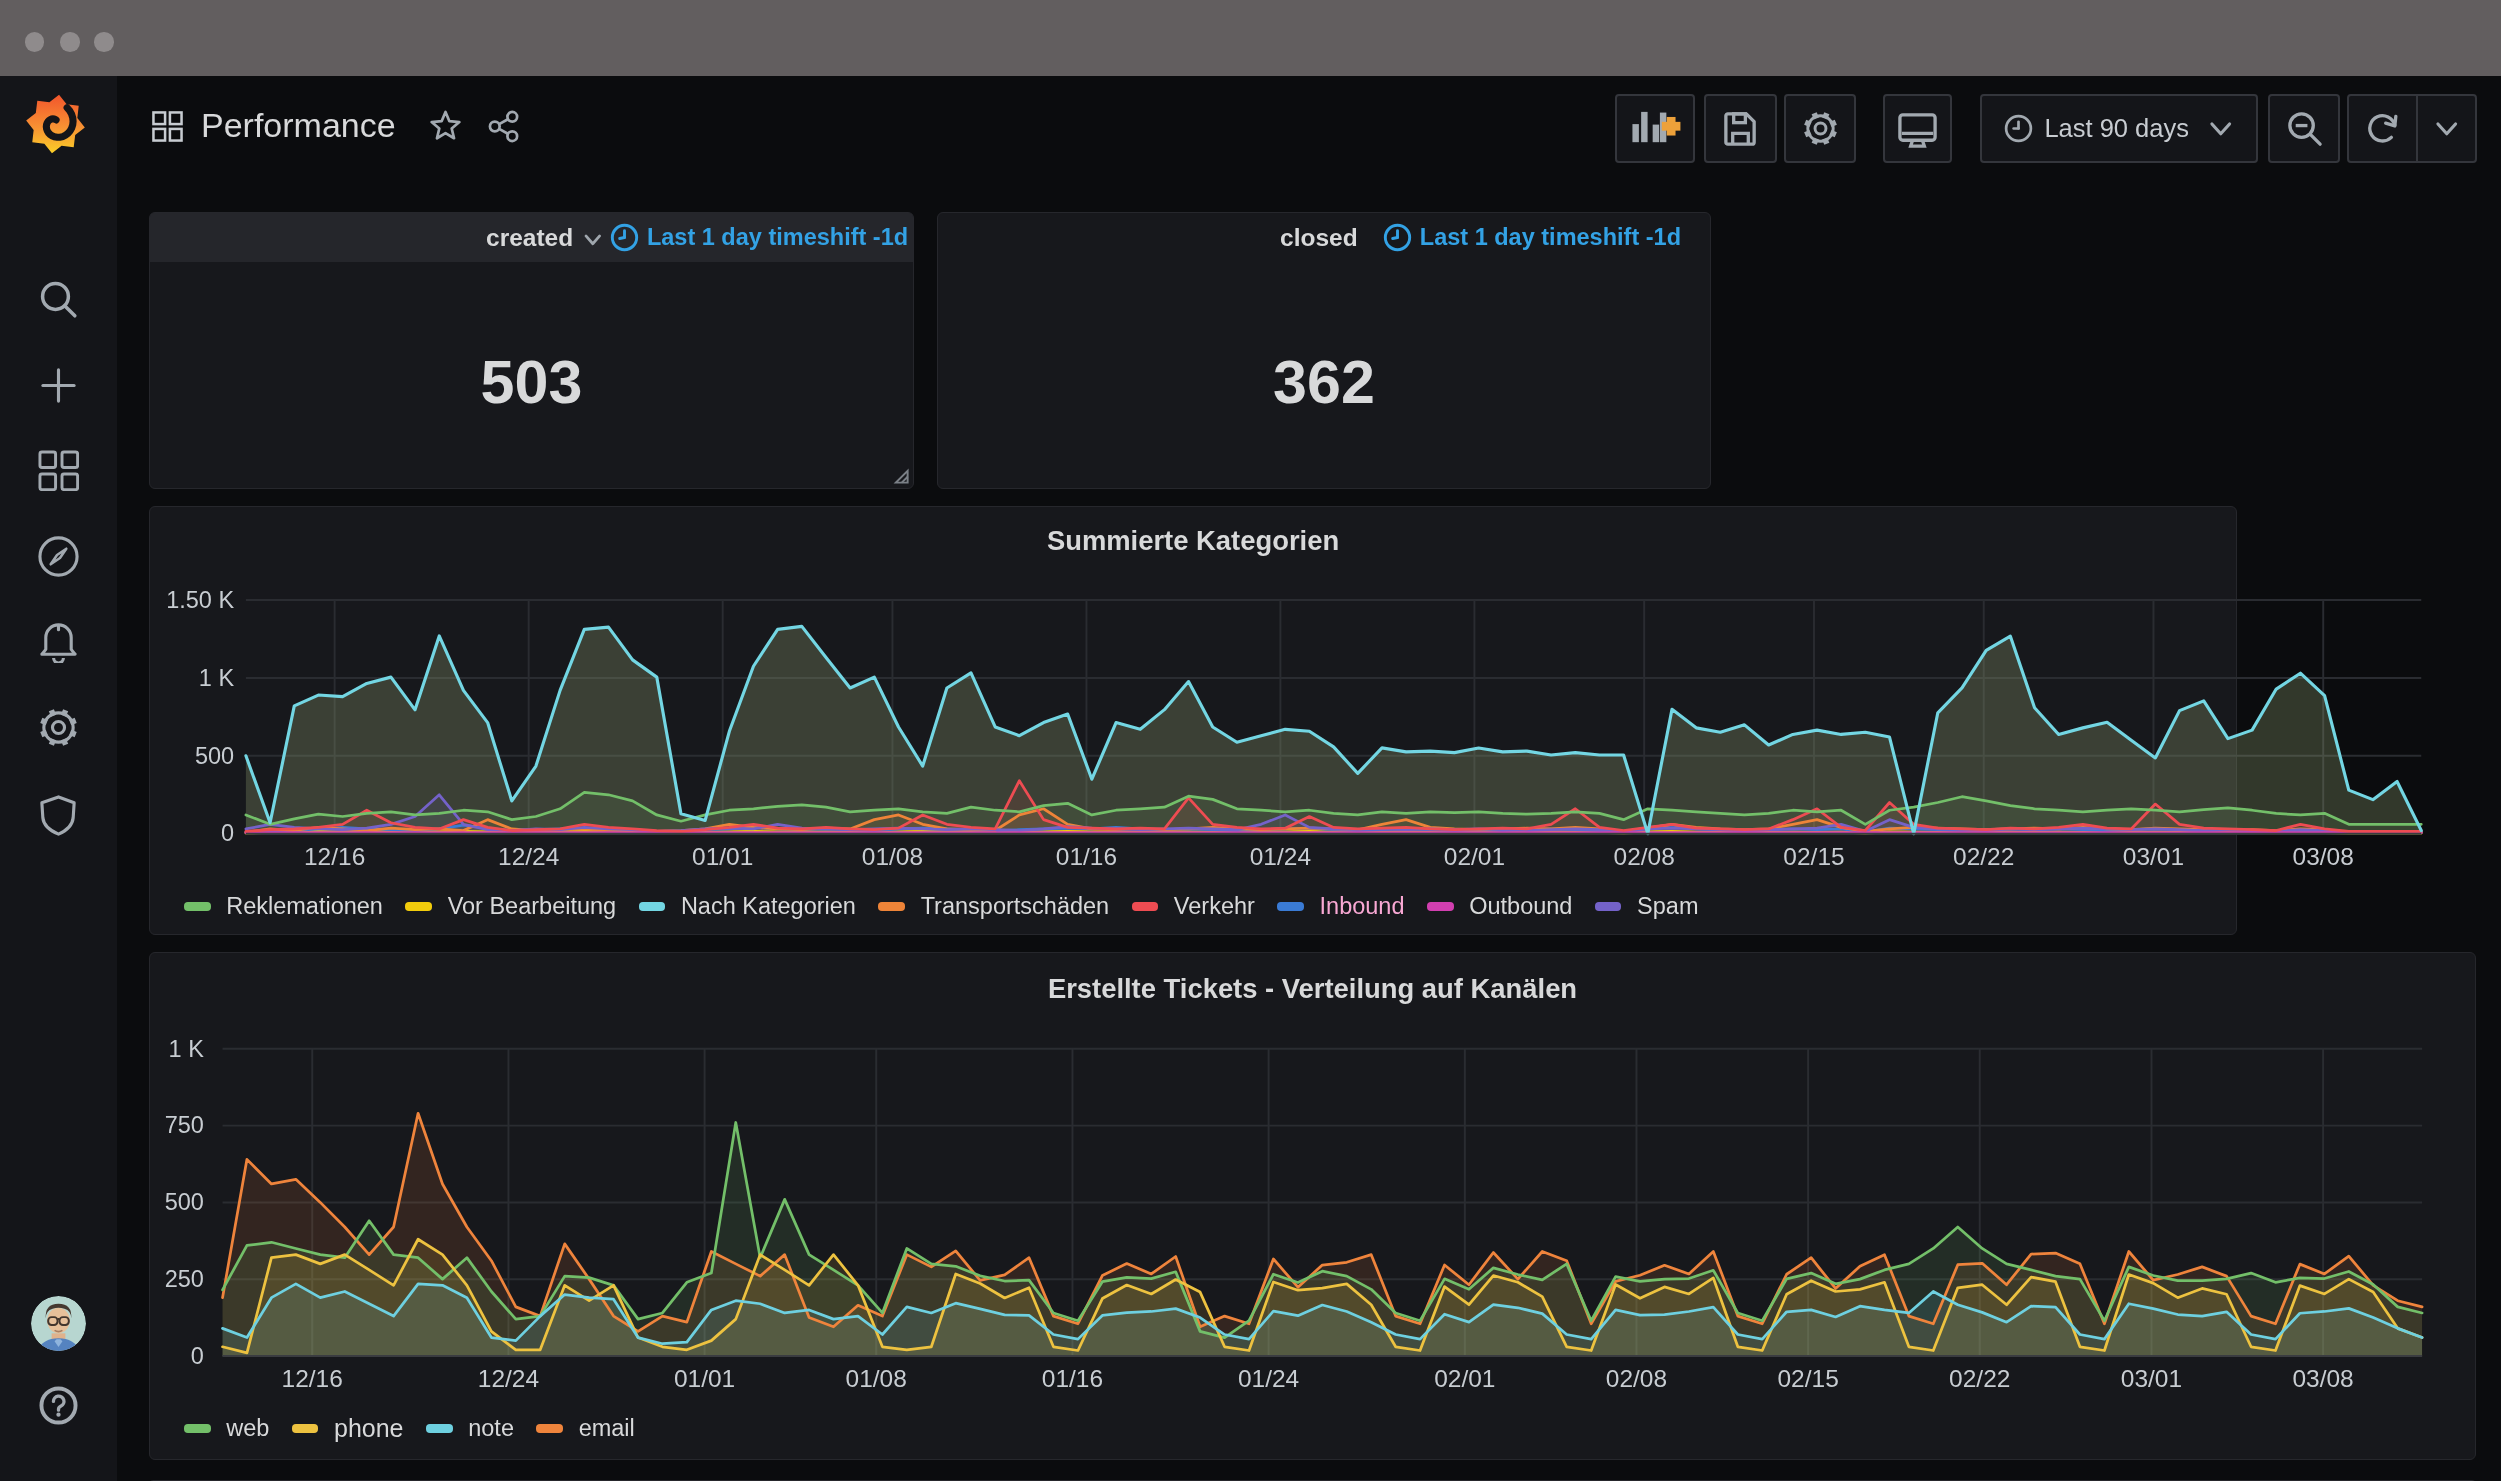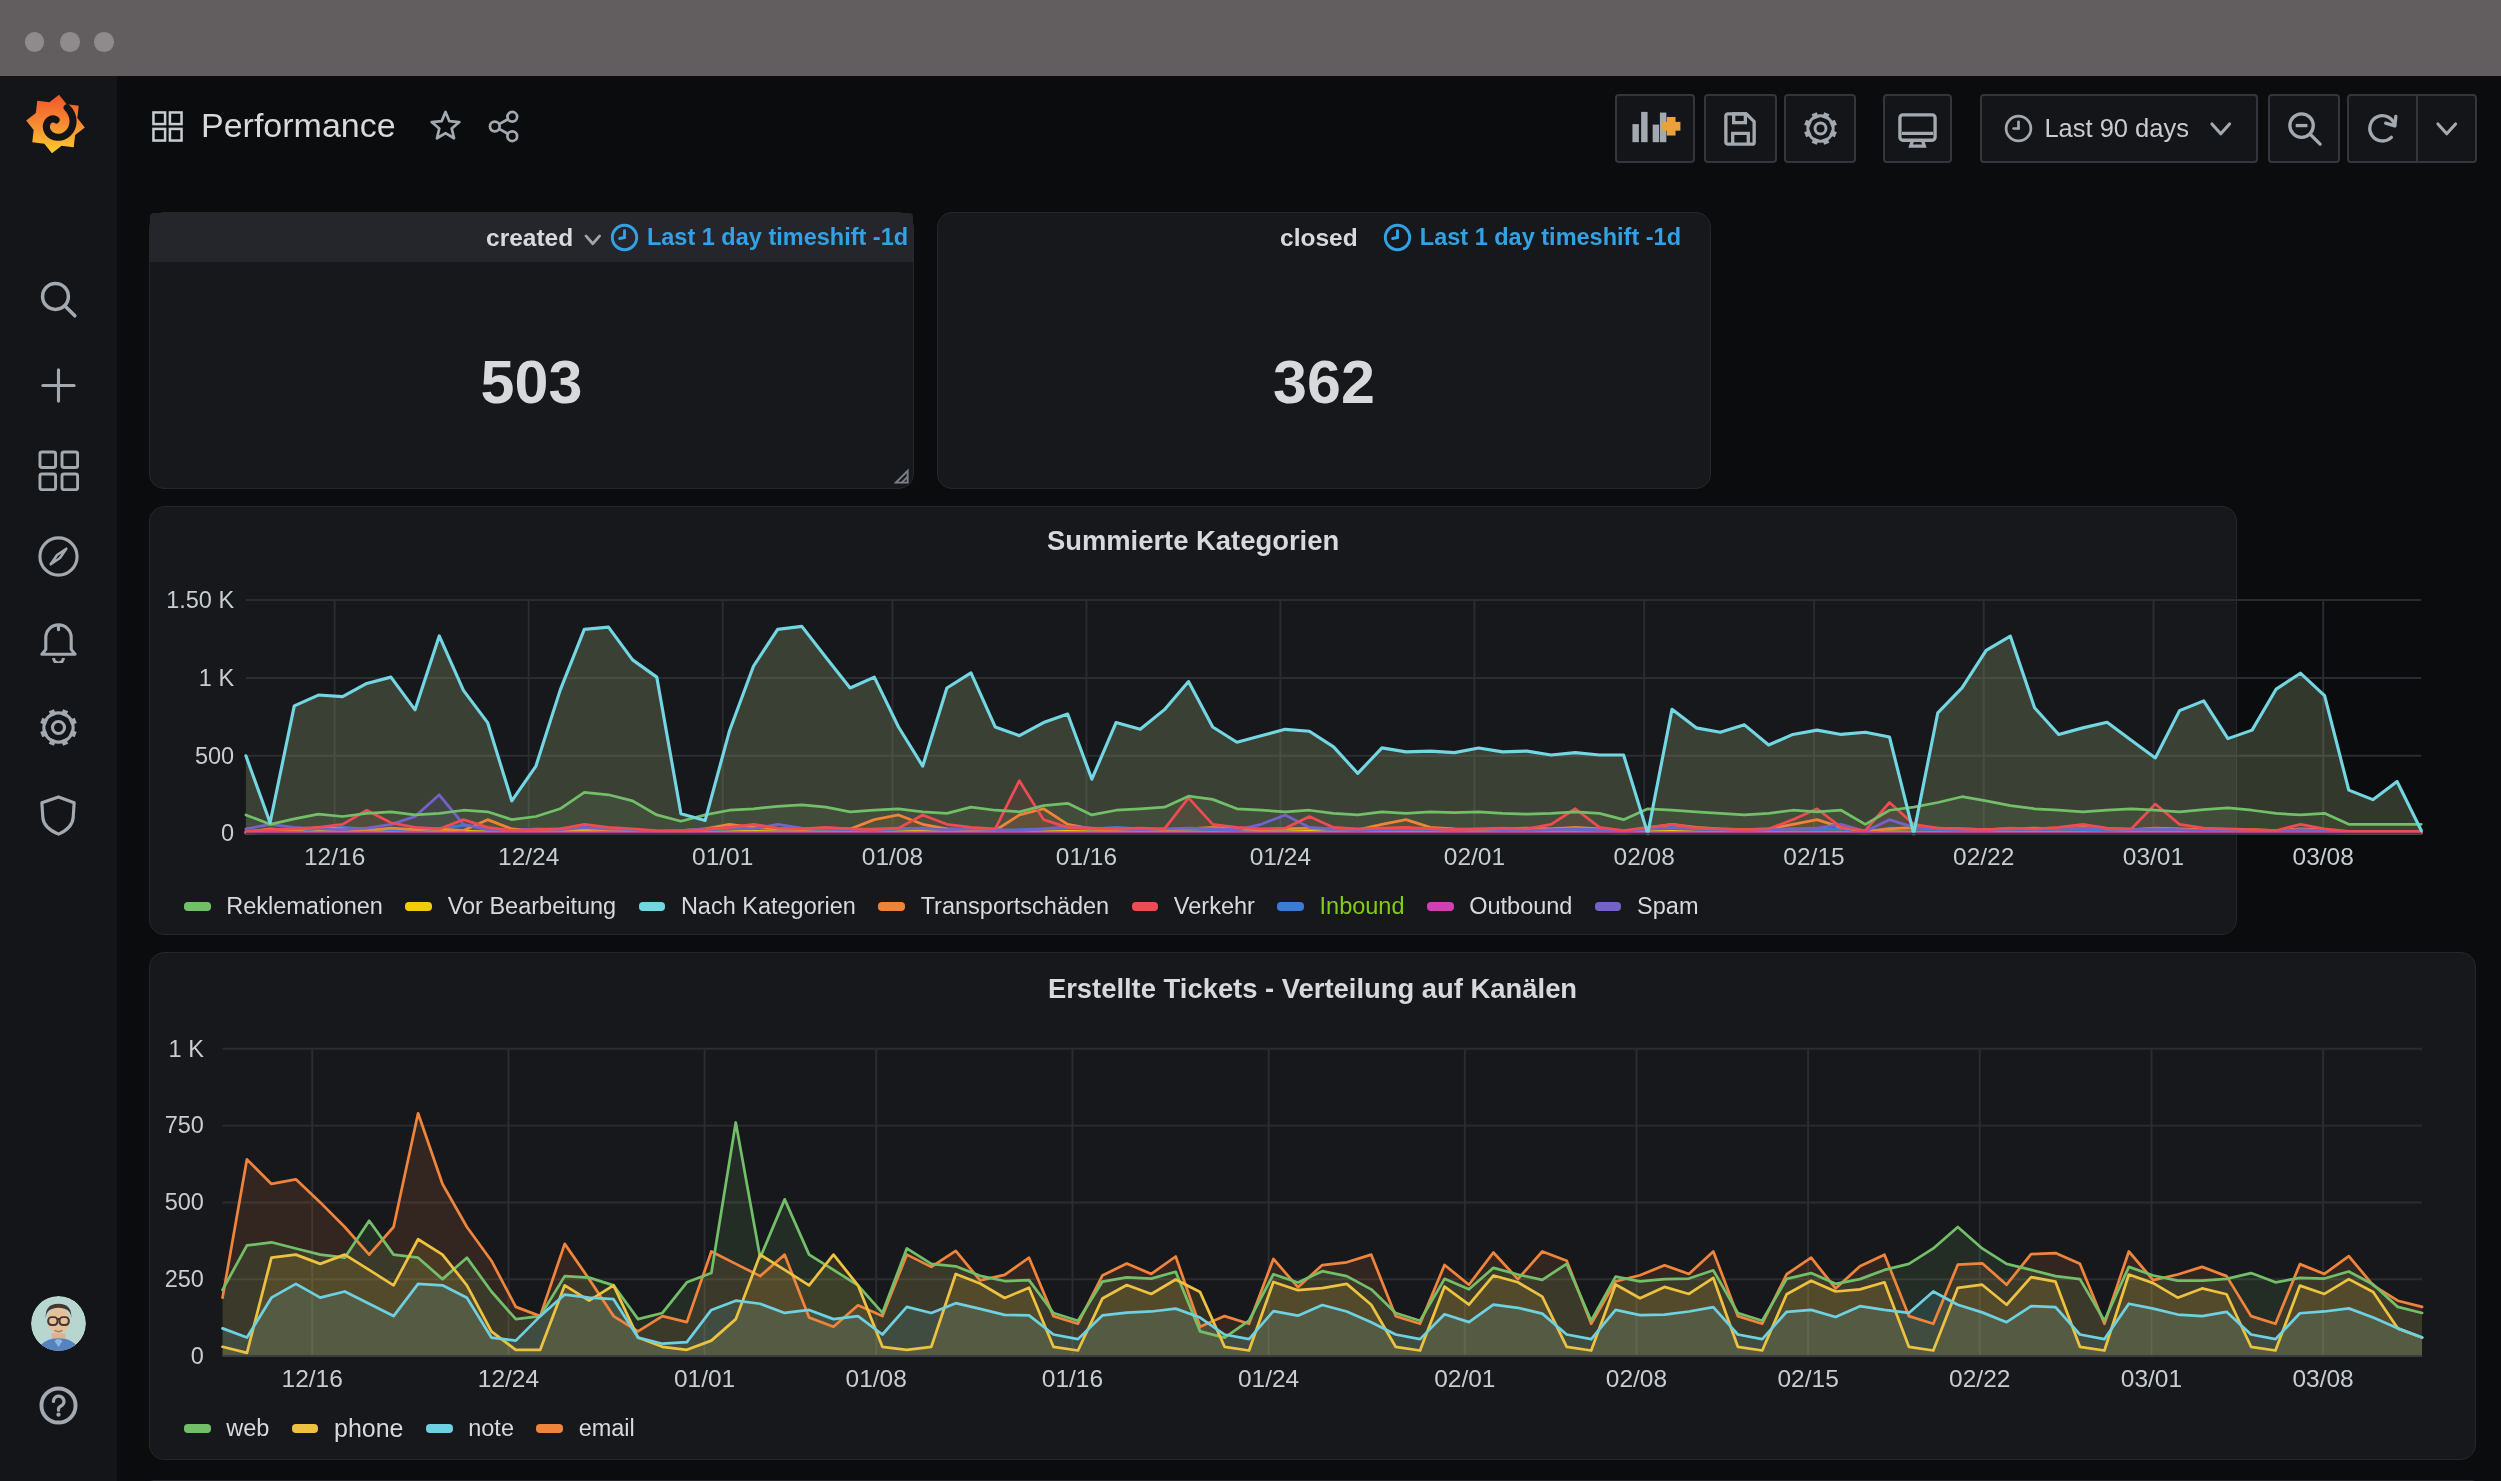--- a/index.html
+++ b/index.html
@@ -1,21 +1,21 @@
 <!DOCTYPE html>
 <html><head><meta charset="utf-8"><style>
 * { margin:0; padding:0; box-sizing:border-box; -webkit-font-smoothing:antialiased; }
 html,body { width:2501px; height:1482px; background:#0b0c0e; overflow:hidden;
   font-family:"Liberation Sans", sans-serif; }
 .abs { position:absolute; }
 .titlebar { position:absolute; left:0; top:0; width:2501px; height:76px; background:#625e5f; }
 .dot { position:absolute; top:32px; width:19.6px; height:19.6px; border-radius:50%; background:#8f8b8c; }
 .sidebar { position:absolute; left:0; top:76px; width:117px; height:1406px; background:#141519; }
 .sicon { position:absolute; left:0; width:117px; display:flex; justify-content:center; }
-.panel { position:absolute; background:#17181c; border:1px solid #26272c; border-radius:15px; }
+.panel { position:absolute; background:#17181c; border:1px solid #26272c; border-radius:6px; }
 .btn { position:absolute; top:94px; height:69px; background:#141519; border:2px solid #34363c; border-radius:3.9px;
   display:flex; align-items:center; justify-content:center; }
 .navtxt { color:#d8d9da; font-size:34px; }
 </style></head><body>
 <div class="titlebar"></div>
 <div class="dot" style="left:24.5px"></div>
 <div class="dot" style="left:60px"></div>
 <div class="dot" style="left:94px"></div>
 <div class="sidebar"></div>
 <div class="abs" style="left:24.5px;top:93px"><svg width="61" height="62" viewBox="0 0 62 63" xmlns="http://www.w3.org/2000/svg" style="">
@@ -306,21 +306,21 @@
         <span style="width:26.5px;height:8.8px;border-radius:3.9px;background:#73d6e3;margin-right:15.7px"></span>
         <span style="color:#d8d9da;font-size:23.5px">Nach Kategorien</span>
       </span><span style="display:inline-flex;align-items:center;margin-right:22.5px">
         <span style="width:26.5px;height:8.8px;border-radius:3.9px;background:#ee8438;margin-right:15.7px"></span>
         <span style="color:#d8d9da;font-size:23.5px">Transportschäden</span>
       </span><span style="display:inline-flex;align-items:center;margin-right:22.5px">
         <span style="width:26.5px;height:8.8px;border-radius:3.9px;background:#ee4c52;margin-right:15.7px"></span>
         <span style="color:#d8d9da;font-size:23.5px">Verkehr</span>
       </span><span style="display:inline-flex;align-items:center;margin-right:22.5px">
         <span style="width:26.5px;height:8.8px;border-radius:3.9px;background:#3a7bd5;margin-right:15.7px"></span>
-        <span style="color:#84cc16;font-size:23.5px">Inbound</span>
+        <span style="color:#f9a8d4;font-size:23.5px">Inbound</span>
       </span><span style="display:inline-flex;align-items:center;margin-right:22.5px">
         <span style="width:26.5px;height:8.8px;border-radius:3.9px;background:#d23fb0;margin-right:15.7px"></span>
         <span style="color:#d8d9da;font-size:23.5px">Outbound</span>
       </span><span style="display:inline-flex;align-items:center;margin-right:12px">
         <span style="width:26.5px;height:8.8px;border-radius:3.9px;background:#7462c9;margin-right:15.7px"></span>
         <span style="color:#d8d9da;font-size:23.5px">Spam</span>
       </span></div>
 </div>
 <div class="panel" style="left:149px;top:952px;width:2327px;height:508px">
   <div style="position:absolute;top:19.6px;width:100%;text-align:center;color:#d8d9da;font-size:27.4px;font-weight:bold">Erstellte Tickets - Verteilung auf Kanälen</div>

